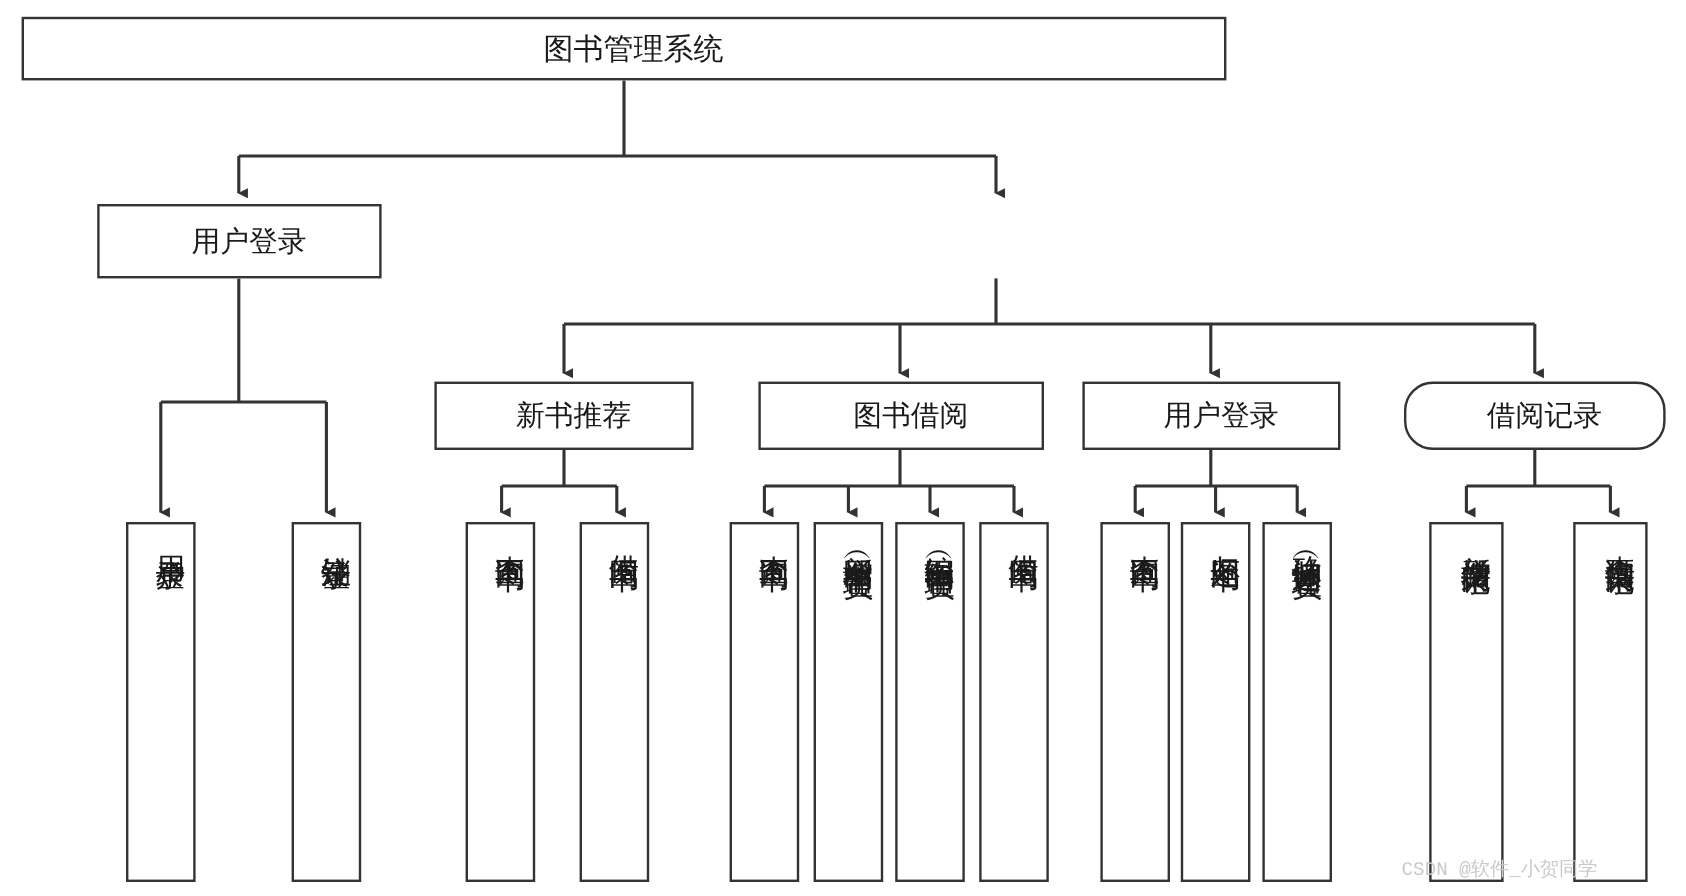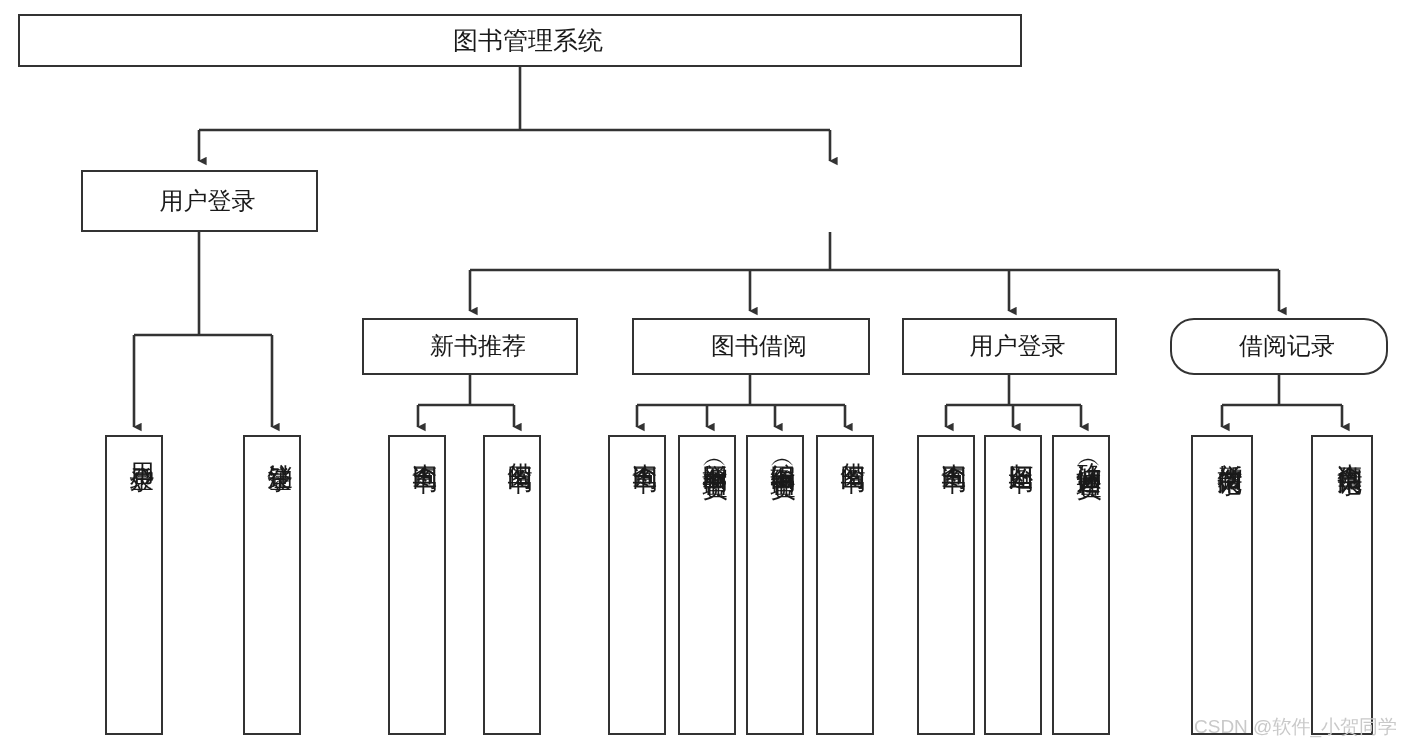--- a/index.html
+++ b/index.html
@@ -59,27 +59,27 @@
   .node.v .label {
     font-size: 25px;
     writing-mode: vertical-rl;
     text-orientation: upright;
     letter-spacing: 2px;
     line-height: 1;
     margin: 0 auto;
   }
   .watermark {
     position: absolute;
-    left: 1194px;
+    left: 1168px;
     top: 714px;
-    font-size: 19px;
+    font-size: 16px;
     color: #c9c9c9;
     white-space: nowrap;
     z-index: 5;
-    font-family: Liberation Sans, sans-serif;
+    font-family: Liberation Mono, monospace;
   }
 </style>
 </head>
 <body>
 
 <div id="diagram">
 
   <svg id="edges" viewBox="0 0 1405 747" xmlns="http://www.w3.org/2000/svg">
     <defs>
       <marker id="arrow" markerWidth="10" markerHeight="10" refX="4.2" refY="7.6" orient="auto" markerUnits="userSpaceOnUse">

